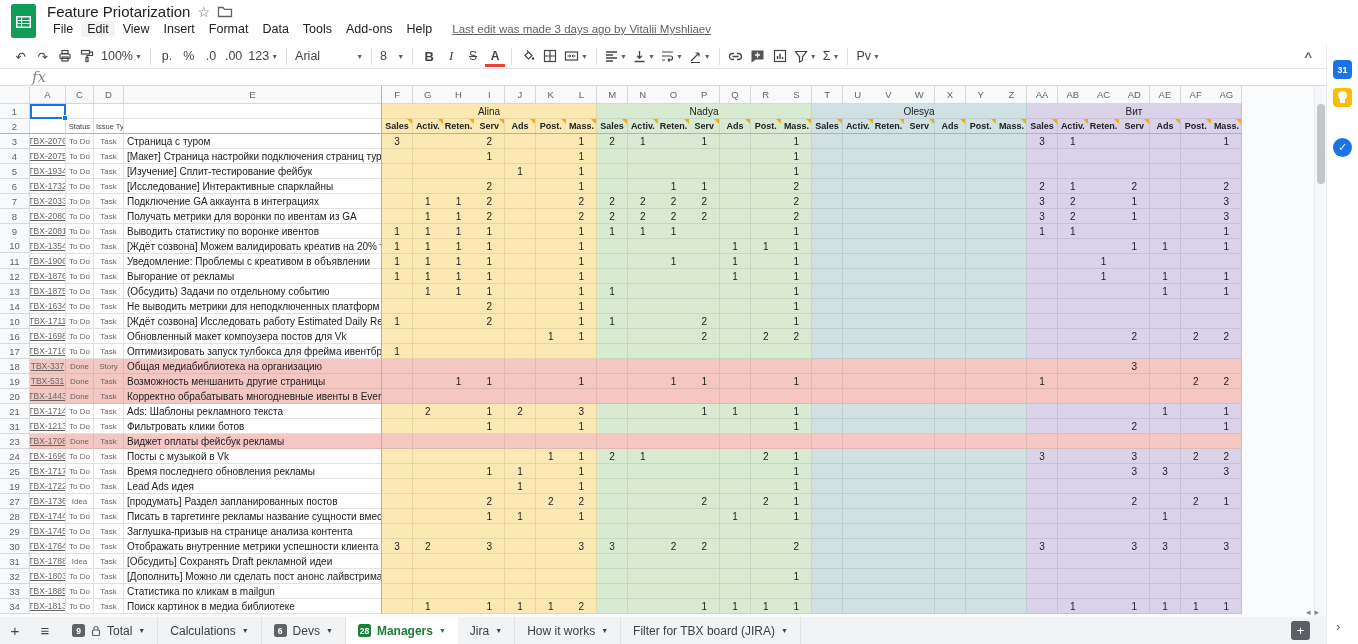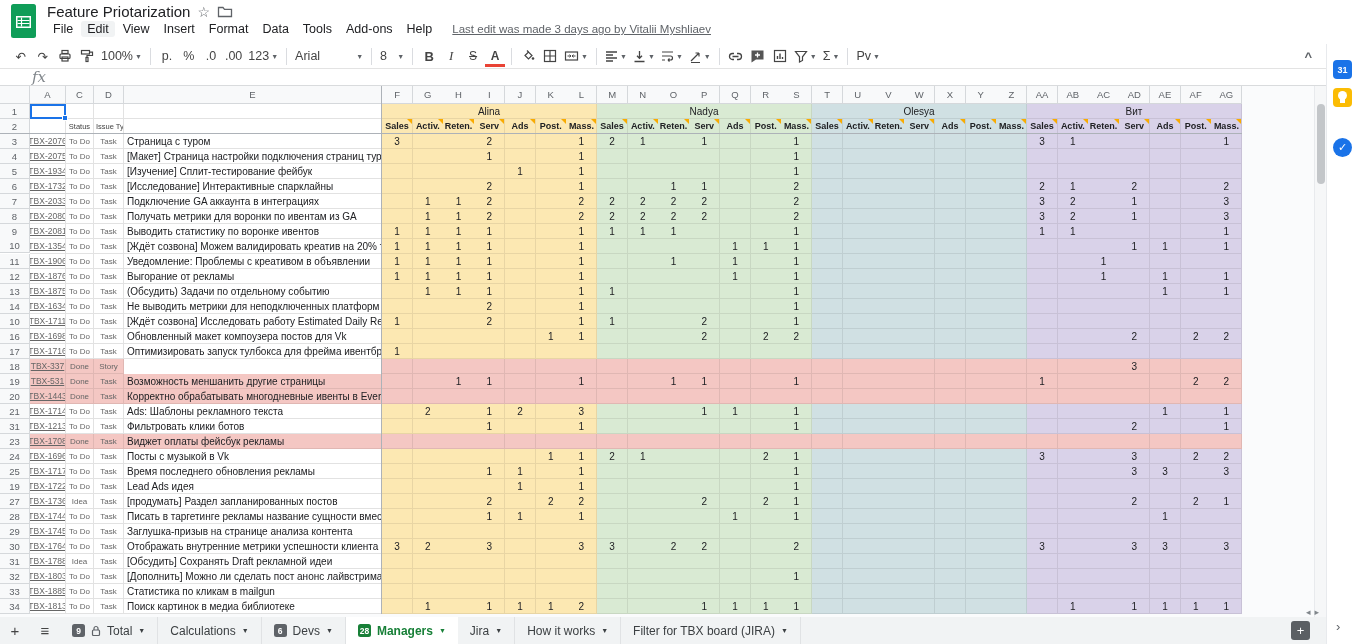--- a/index.html
+++ b/index.html
@@ -845,20 +845,21 @@
       <div class="c ctr tint" style="left: 1027px; top: 258px; width: 31.2143px; height: 15px; background: rgb(217, 210, 233);"></div>
       <div class="c ctr tint" style="left: 1057.71px; top: 258px; width: 31.2143px; height: 15px; background: rgb(217, 210, 233);"></div>
       <div class="c ctr tint" style="left: 1088.43px; top: 258px; width: 31.2143px; height: 15px; background: rgb(217, 210, 233);"></div>
       <div class="c ctr tint" style="left: 1119.14px; top: 258px; width: 31.2143px; height: 15px; background: rgb(217, 210, 233);"></div>
       <div class="c ctr tint" style="left: 1149.86px; top: 258px; width: 31.2143px; height: 15px; background: rgb(217, 210, 233);"></div>
       <div class="c ctr tint" style="left: 1180.57px; top: 258px; width: 31.2143px; height: 15px; background: rgb(217, 210, 233);"></div>
       <div class="c ctr tint" style="left: 1211.29px; top: 258px; width: 31.2143px; height: 15px; background: rgb(217, 210, 233);"></div>
       <div class="c idl tint" style="left: 30px; top: 273px; width: 36px; height: 15px; background: rgb(244, 199, 195);">TBX-337</div>
       <div class="c st tint" style="left: 66px; top: 273px; width: 28px; height: 15px; background: rgb(244, 199, 195);">Done</div>
       <div class="c st tint" style="left: 94px; top: 273px; width: 30px; height: 15px; background: rgb(244, 199, 195);">Story</div>
+      <div class="c sum tint" style="left: 124px; top: 273px; width: 258px; height: 15px; background: rgb(244, 199, 195);">Общая медиабиблиотека на организацию</div>
       <div class="c ctr tint" style="left: 382px; top: 273px; width: 31.2143px; height: 15px; background: rgb(244, 199, 195);"></div>
       <div class="c ctr tint" style="left: 412.714px; top: 273px; width: 31.2143px; height: 15px; background: rgb(244, 199, 195);"></div>
       <div class="c ctr tint" style="left: 443.429px; top: 273px; width: 31.2143px; height: 15px; background: rgb(244, 199, 195);"></div>
       <div class="c ctr tint" style="left: 474.143px; top: 273px; width: 31.2143px; height: 15px; background: rgb(244, 199, 195);"></div>
       <div class="c ctr tint" style="left: 504.857px; top: 273px; width: 31.2143px; height: 15px; background: rgb(244, 199, 195);"></div>
       <div class="c ctr tint" style="left: 535.571px; top: 273px; width: 31.2143px; height: 15px; background: rgb(244, 199, 195);"></div>
       <div class="c ctr tint" style="left: 566.286px; top: 273px; width: 31.2143px; height: 15px; background: rgb(244, 199, 195);"></div>
       <div class="c ctr tint" style="left: 597px; top: 273px; width: 31.2143px; height: 15px; background: rgb(244, 199, 195);"></div>
       <div class="c ctr tint" style="left: 627.714px; top: 273px; width: 31.2143px; height: 15px; background: rgb(244, 199, 195);"></div>
       <div class="c ctr tint" style="left: 658.429px; top: 273px; width: 31.2143px; height: 15px; background: rgb(244, 199, 195);"></div>

